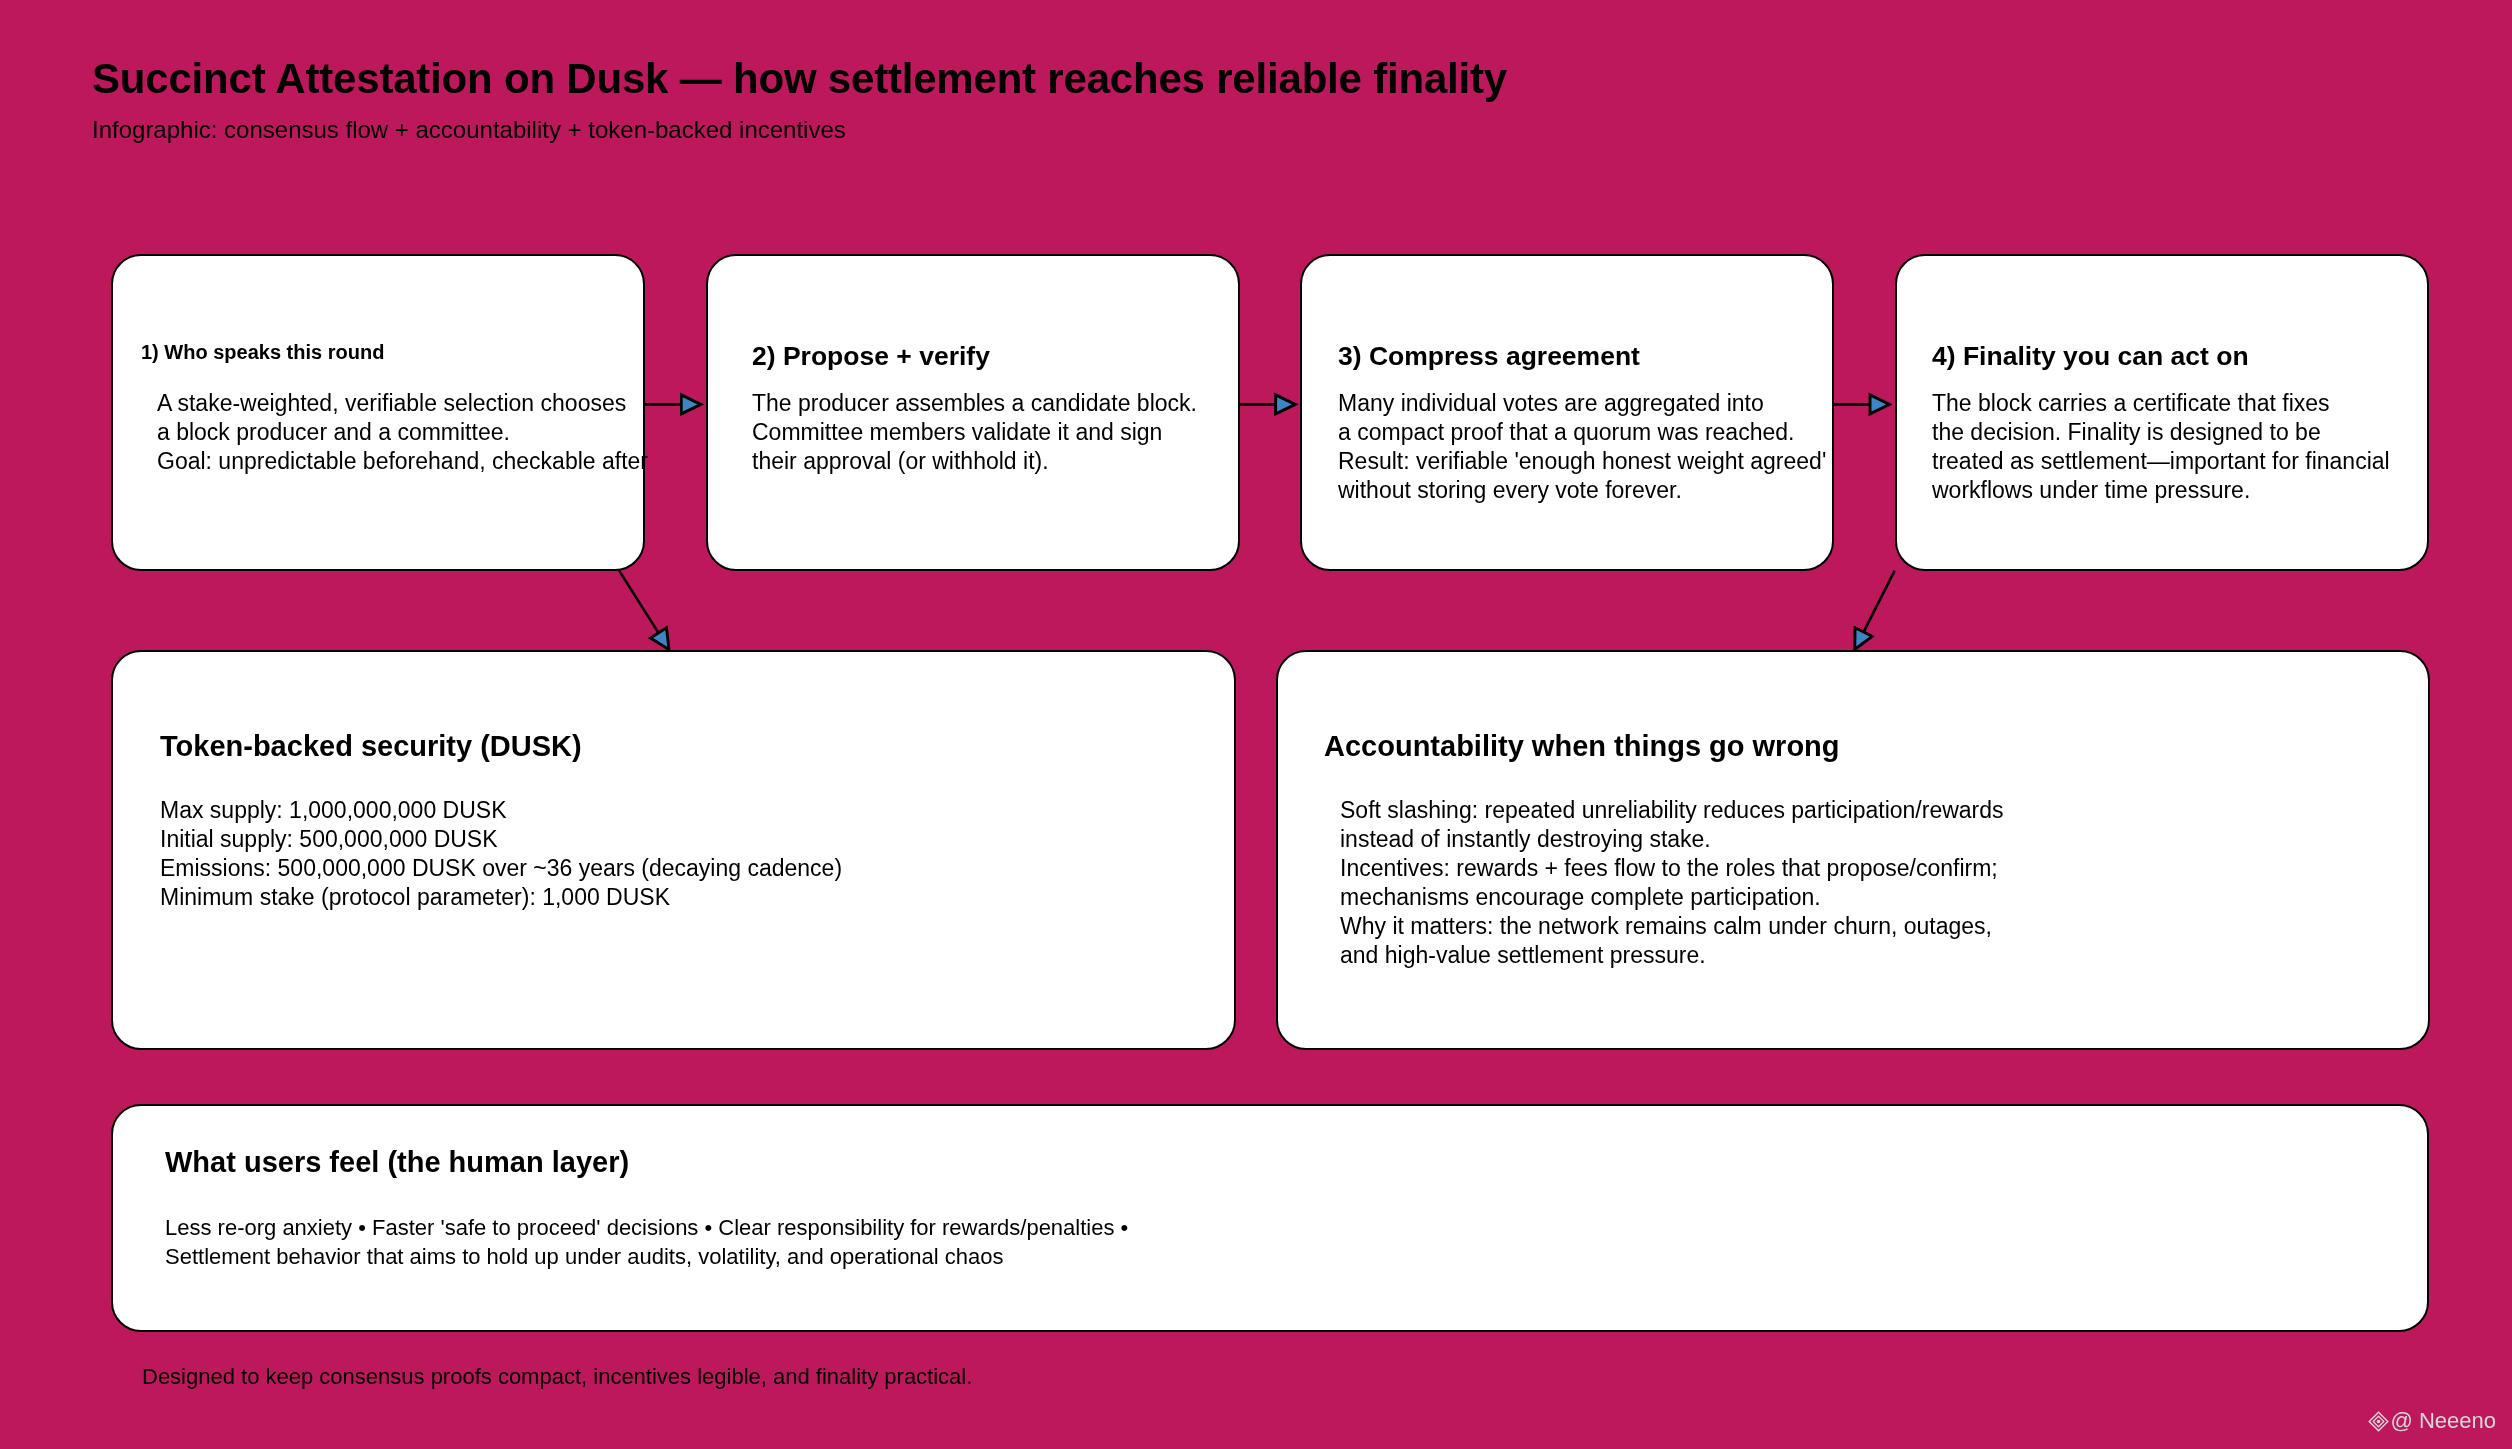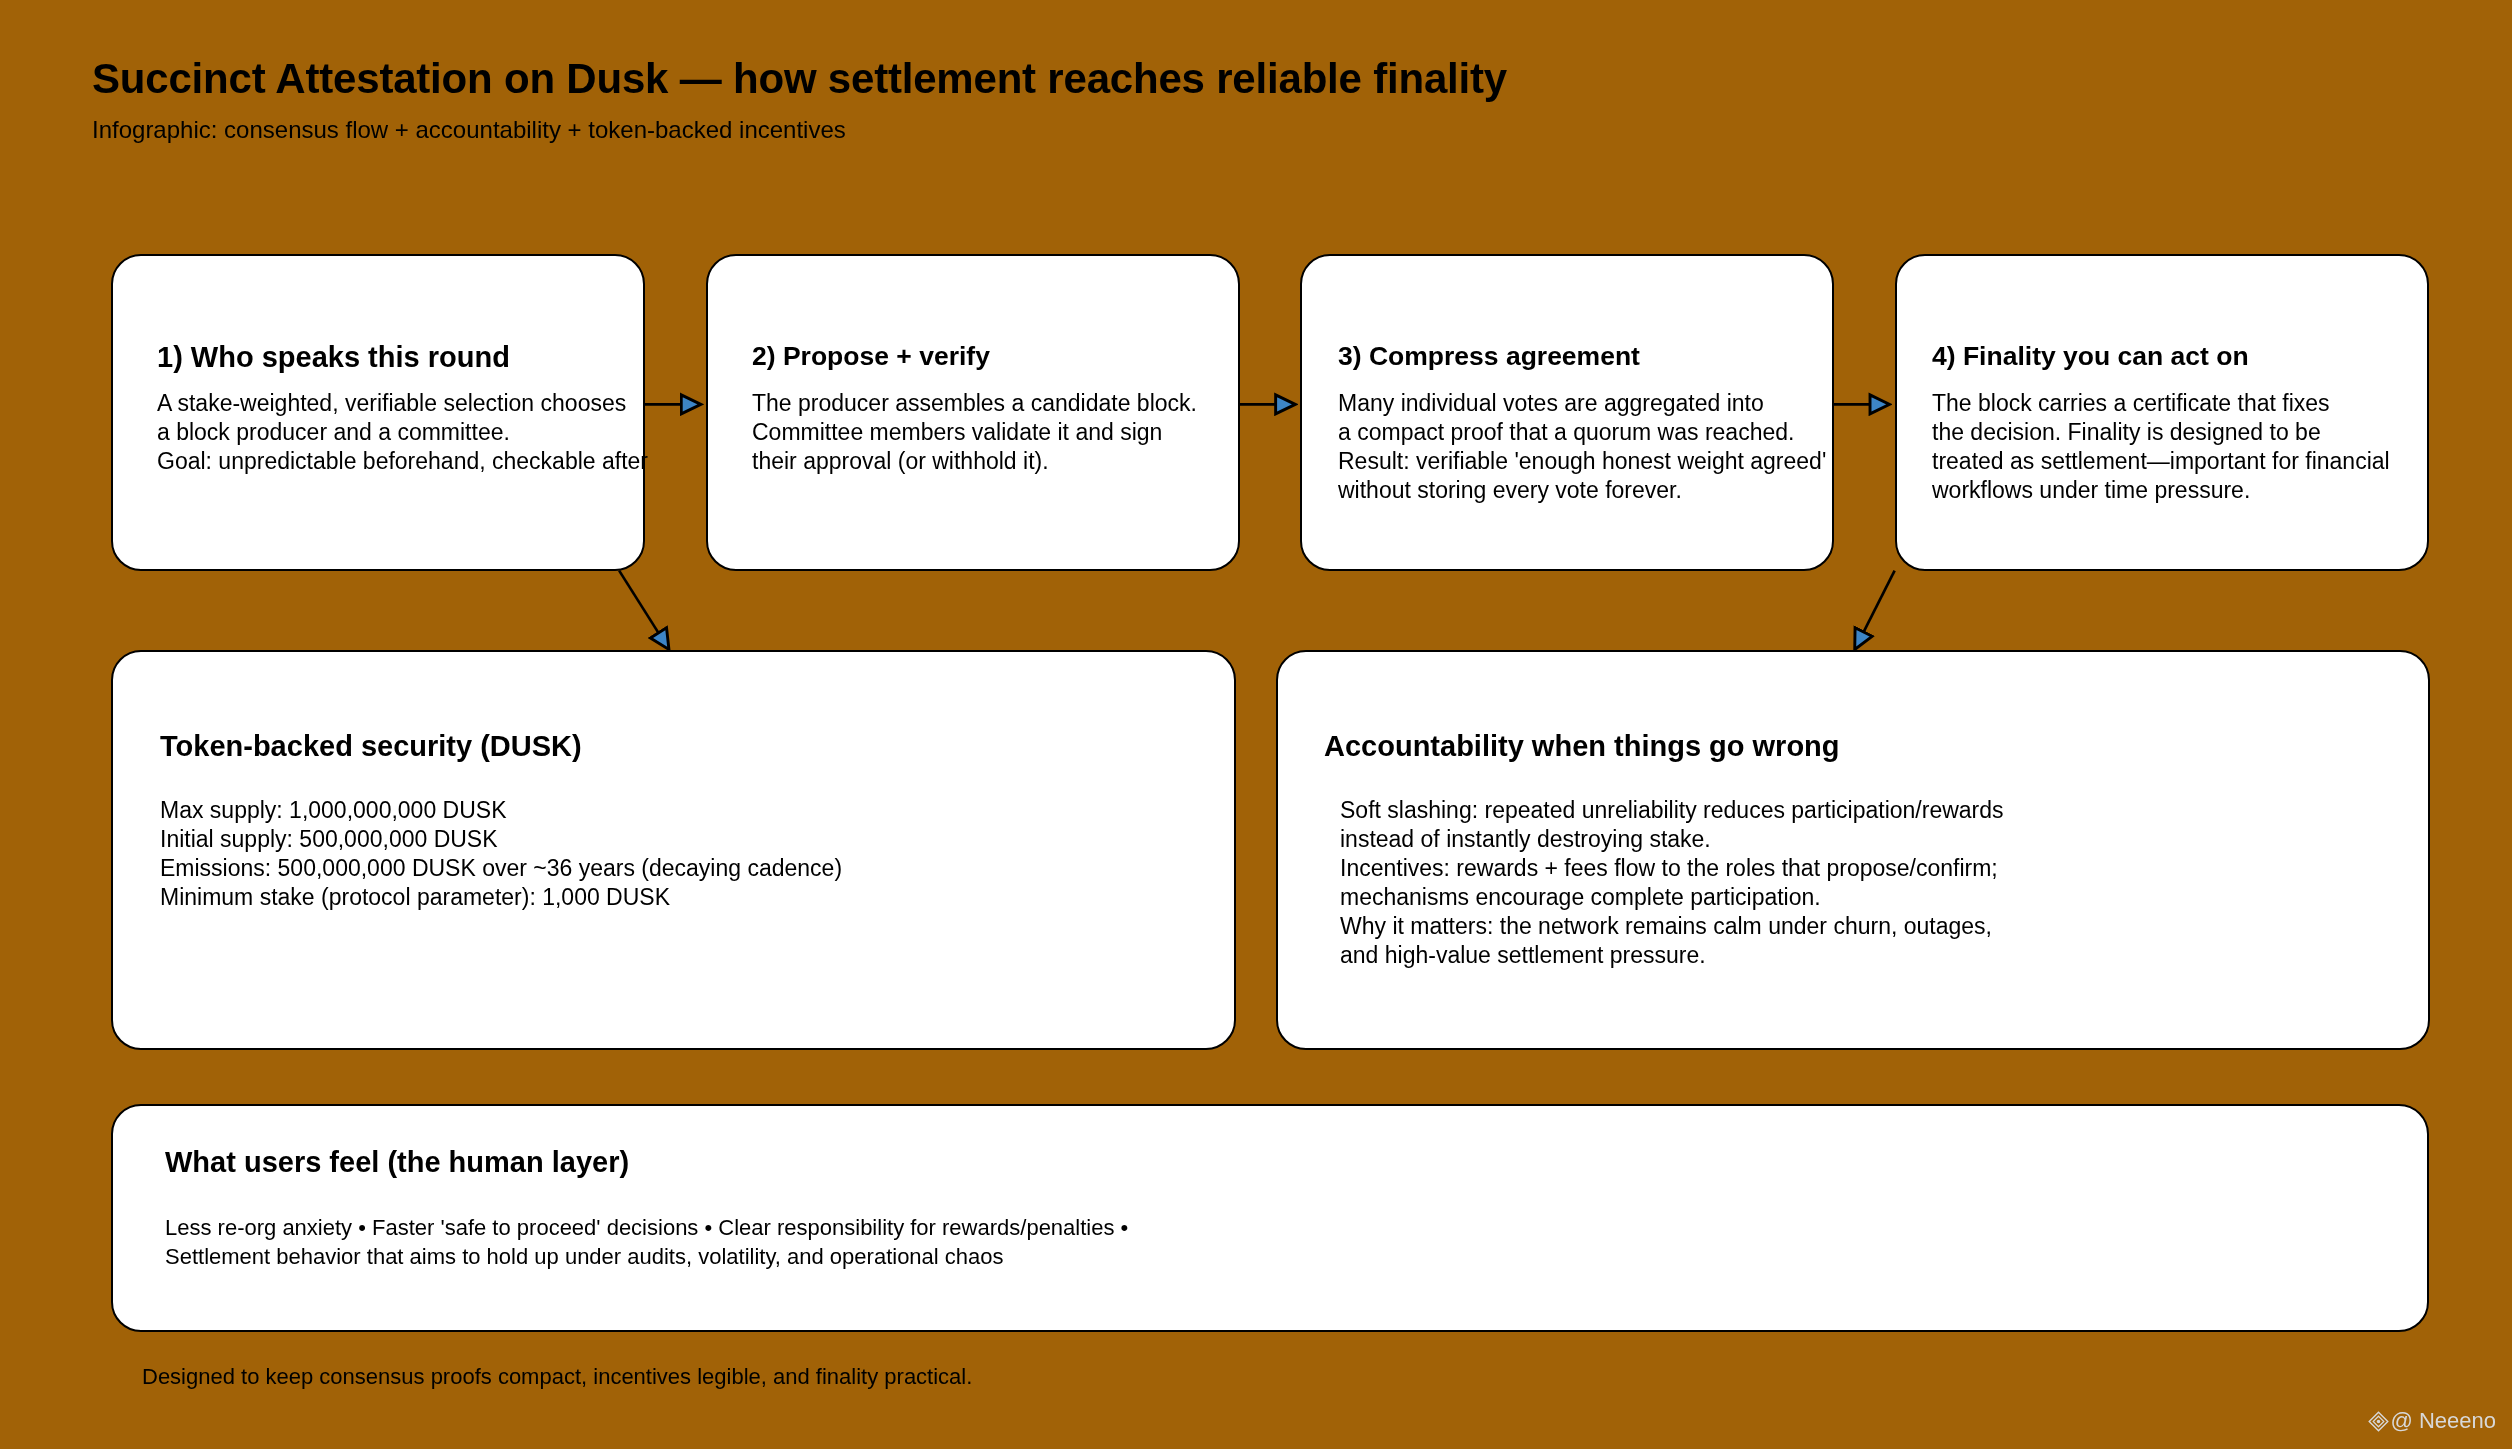--- a/index.html
+++ b/index.html
@@ -8,21 +8,21 @@
     background: #ffffff;
   }
   body {
     font-family: "Liberation Sans", sans-serif;
     color: #000000;
   }
   #canvas {
     position: relative;
     width: 2512px;
     height: 1450px;
-    background: #a16207;
+    background: #be185d;
     overflow: hidden;
   }
 
   
   .title {
     position: absolute;
     left: 92px;
     top: 55px;
     font-size: 42px;
     font-weight: bold;
@@ -145,21 +145,21 @@
     <line x1="2044" y1="457" x2="2134" y2="457" stroke="#000000" stroke-width="3" marker-end="url(#arrowhead)"></line>
 
     <line x1="700" y1="645" x2="755" y2="732" stroke="#000000" stroke-width="3" marker-end="url(#arrowhead)"></line>
 
     <line x1="2142" y1="645" x2="2098" y2="732" stroke="#000000" stroke-width="3" marker-end="url(#arrowhead)"></line>
   </svg>
 
   <div class="card step-card" id="card-1">
     <div class="card-body"></div>
   </div>
-  <div class="card-title" style="left:157px; top:341px; font-size:29px;">1) Who speaks this round</div>
+  <div class="card-title" style="left:141px; top:341px; font-size:20px;">1) Who speaks this round</div>
   <div class="card-text" style="left:157px; top:389px; font-size:23px; line-height:29px;">
     <div>A stake-weighted, verifiable selection chooses</div>
     <div>a block producer and a committee.</div>
     <div>Goal: unpredictable beforehand, checkable after</div>
   </div>
 
   <div class="card step-card" id="card-2">
     <div class="card-body"></div>
   </div>
   <div class="card-title" style="left:752px; top:341px; font-size:26.5px;">2) Propose + verify</div>

